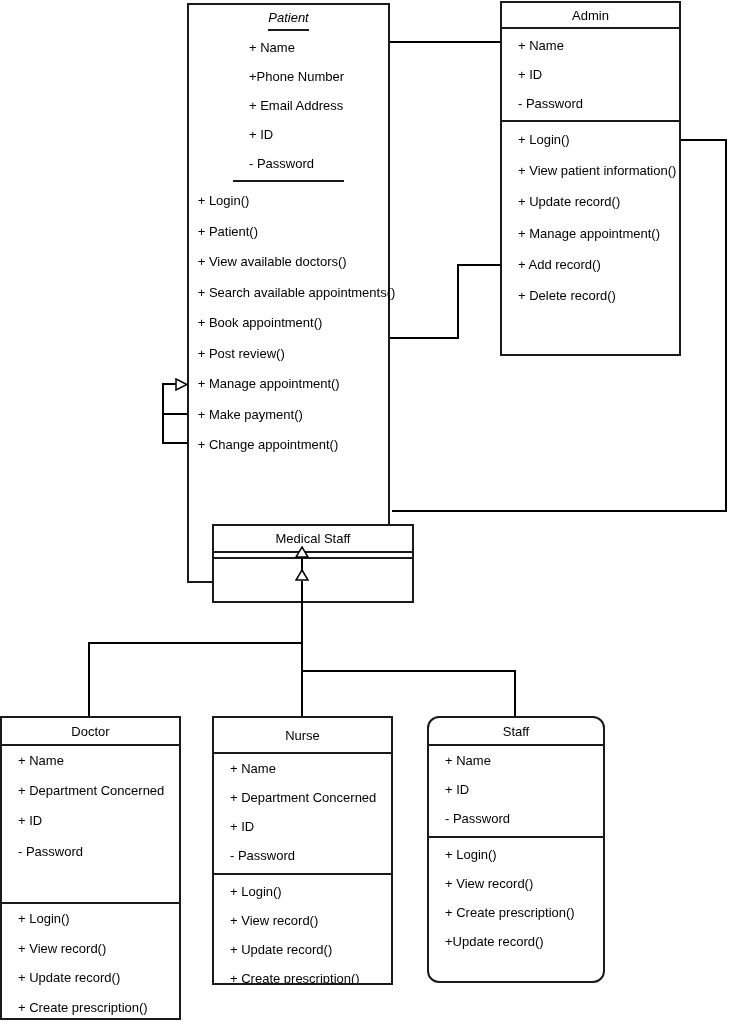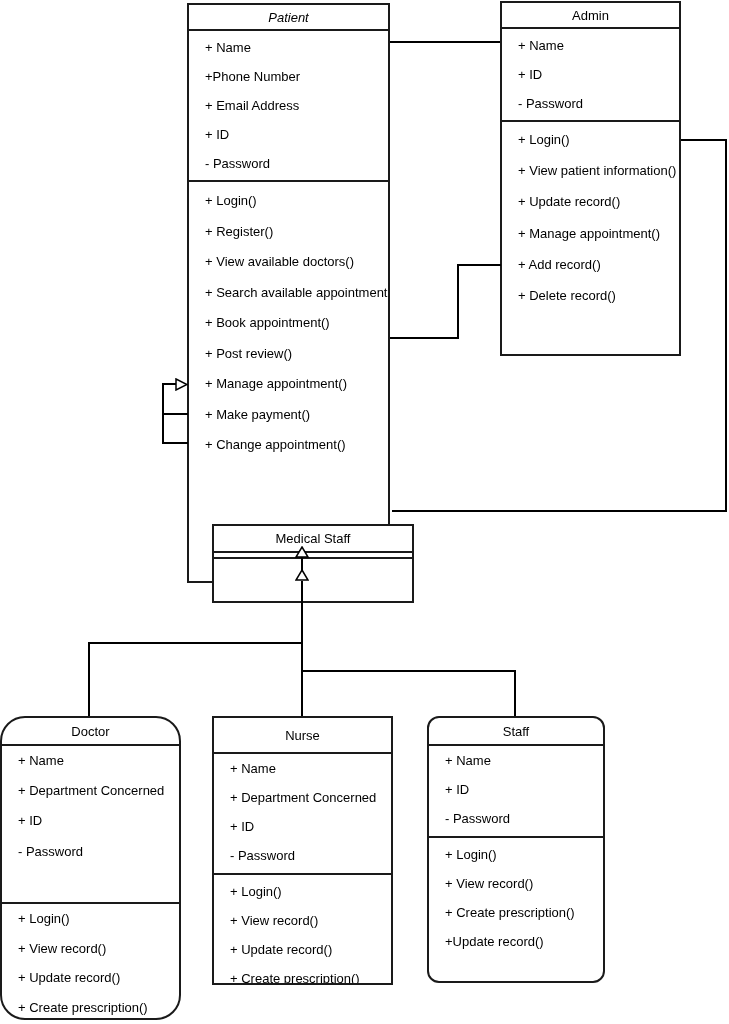--- a/index.html
+++ b/index.html
@@ -28,32 +28,32 @@
     padding-left:16px;font-size:13px;white-space:nowrap;overflow:hidden;
   }
   .line{position:absolute;background:#000;}
   .arrowhead{position:absolute;}
 </style>
 </head>
 <body>
 
 <div id="canvas">
 
-  <div class="class-box italic" style="left:187px;top:3px;width:203px;height:580px;">
+  <div class="class-box italic" style="left:187px;top:3px;width:203px;height:580px;align-items:center;">
     <div class="class-title" style="height:26px;">Patient</div>
     <div class="compartment attrs" style="height:151px;padding-top:2px;--row:29px;">
         <div class="member-row">+ Name</div>
         <div class="member-row">+Phone Number</div>
         <div class="member-row">+ Email Address</div>
         <div class="member-row">+ ID</div>
         <div class="member-row">- Password</div>
       </div>
     <div class="compartment methods" style="padding-top:4px;--row:30.5px;">
         <div class="member-row">+ Login()</div>
-        <div class="member-row">+ Register()</div>
+        <div class="member-row">+ Patient()</div>
         <div class="member-row">+ View available doctors()</div>
         <div class="member-row">+ Search available appointments()</div>
         <div class="member-row">+ Book appointment()</div>
         <div class="member-row">+ Post review()</div>
         <div class="member-row">+ Manage appointment()</div>
         <div class="member-row">+ Make payment()</div>
         <div class="member-row">+ Change appointment()</div>
       </div>
   </div>
 
@@ -73,21 +73,21 @@
         <div class="member-row">+ Delete record()</div>
       </div>
   </div>
 
   <div class="class-box" style="left:212px;top:524px;width:202px;height:79px;">
     <div class="class-title" style="height:27px;">Medical Staff</div>
     <div class="compartment attrs" style="height:6px;"></div>
     <div class="compartment methods"></div>
   </div>
 
-  <div class="class-box" style="left:0px;top:716px;width:181px;height:304px;border-radius:25px;">
+  <div class="class-box" style="left:0px;top:716px;width:181px;height:304px;">
     <div class="class-title" style="height:28px;">Doctor</div>
     <div class="compartment attrs" style="height:158px;--row:30.2px;">
         <div class="member-row">+ Name</div>
         <div class="member-row">+ Department Concerned</div>
         <div class="member-row">+ ID</div>
         <div class="member-row">- Password</div>
       </div>
     <div class="compartment methods" style="--row:29.5px;">
         <div class="member-row">+ Login()</div>
         <div class="member-row">+ View record()</div>

